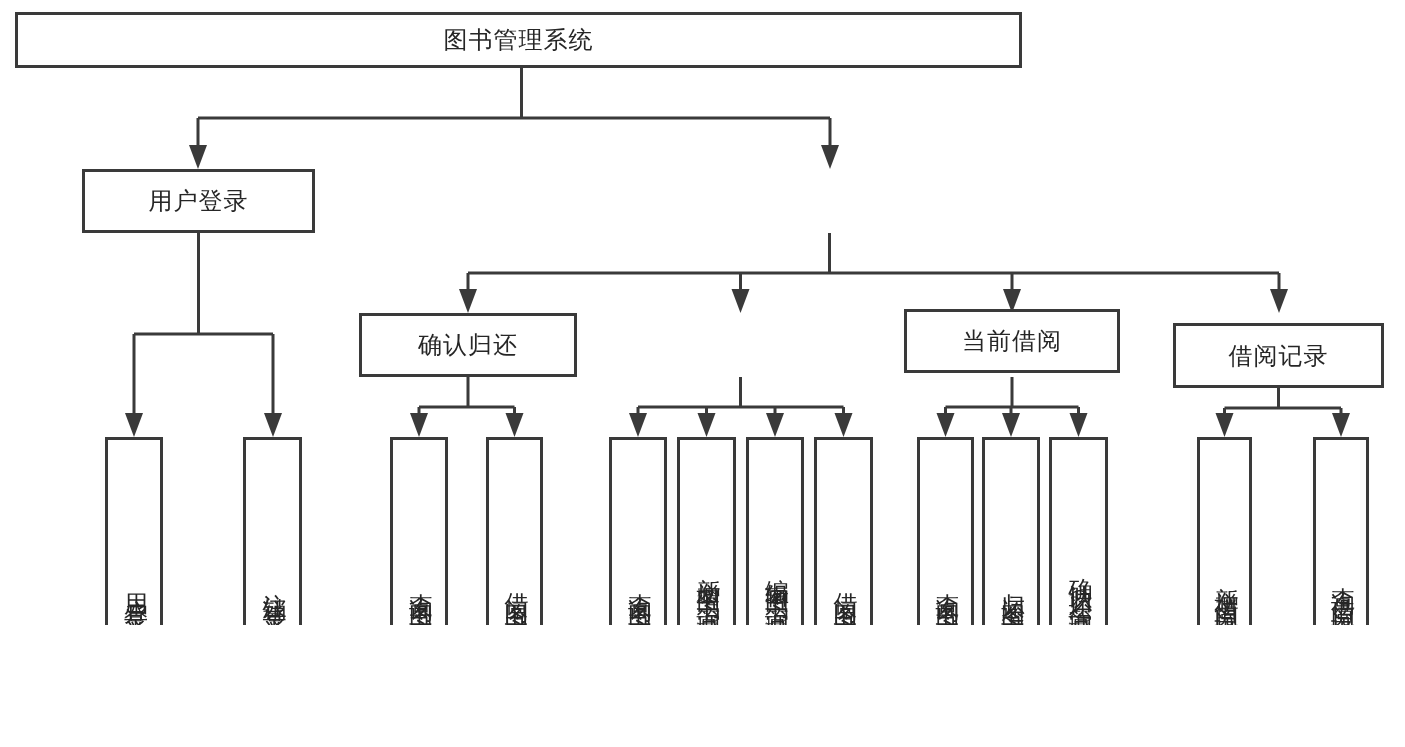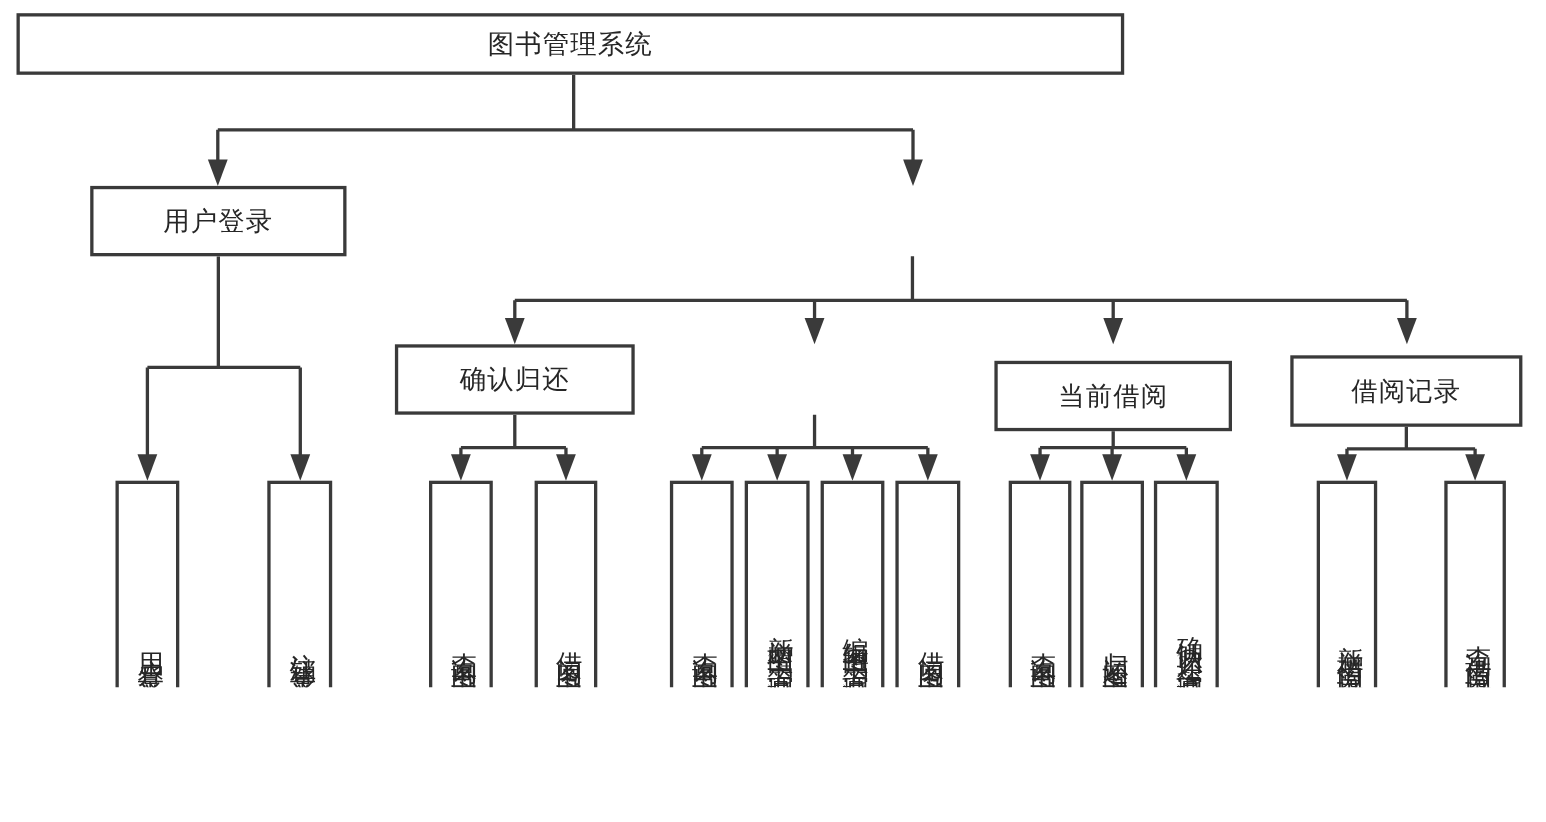--- a/index.html
+++ b/index.html
@@ -97,21 +97,21 @@
     <span class="hlabel">图书管理系统</span>
   </div>
 
   <div class="node" style="left:82px;top:169px;width:233px;height:64px">
     <span class="hlabel">用户登录</span>
   </div>
 
   <div class="node" style="left:359px;top:313px;width:218px;height:64px">
     <span class="hlabel">确认归还</span>
   </div>
-  <div class="node" style="left:904px;top:328px;width:216px;height:64px">
+  <div class="node" style="left:904px;top:309px;width:216px;height:64px">
     <span class="hlabel">当前借阅</span>
   </div>
   <div class="node" style="left:1173px;top:323px;width:211px;height:65px">
     <span class="hlabel">借阅记录</span>
   </div>
 
   <div class="node" style="left:105px;top:437px;width:58px;height:298px">
     <span class="vlabel">用户登录</span>
   </div>
   <div class="node" style="left:243px;top:437px;width:59px;height:298px">

